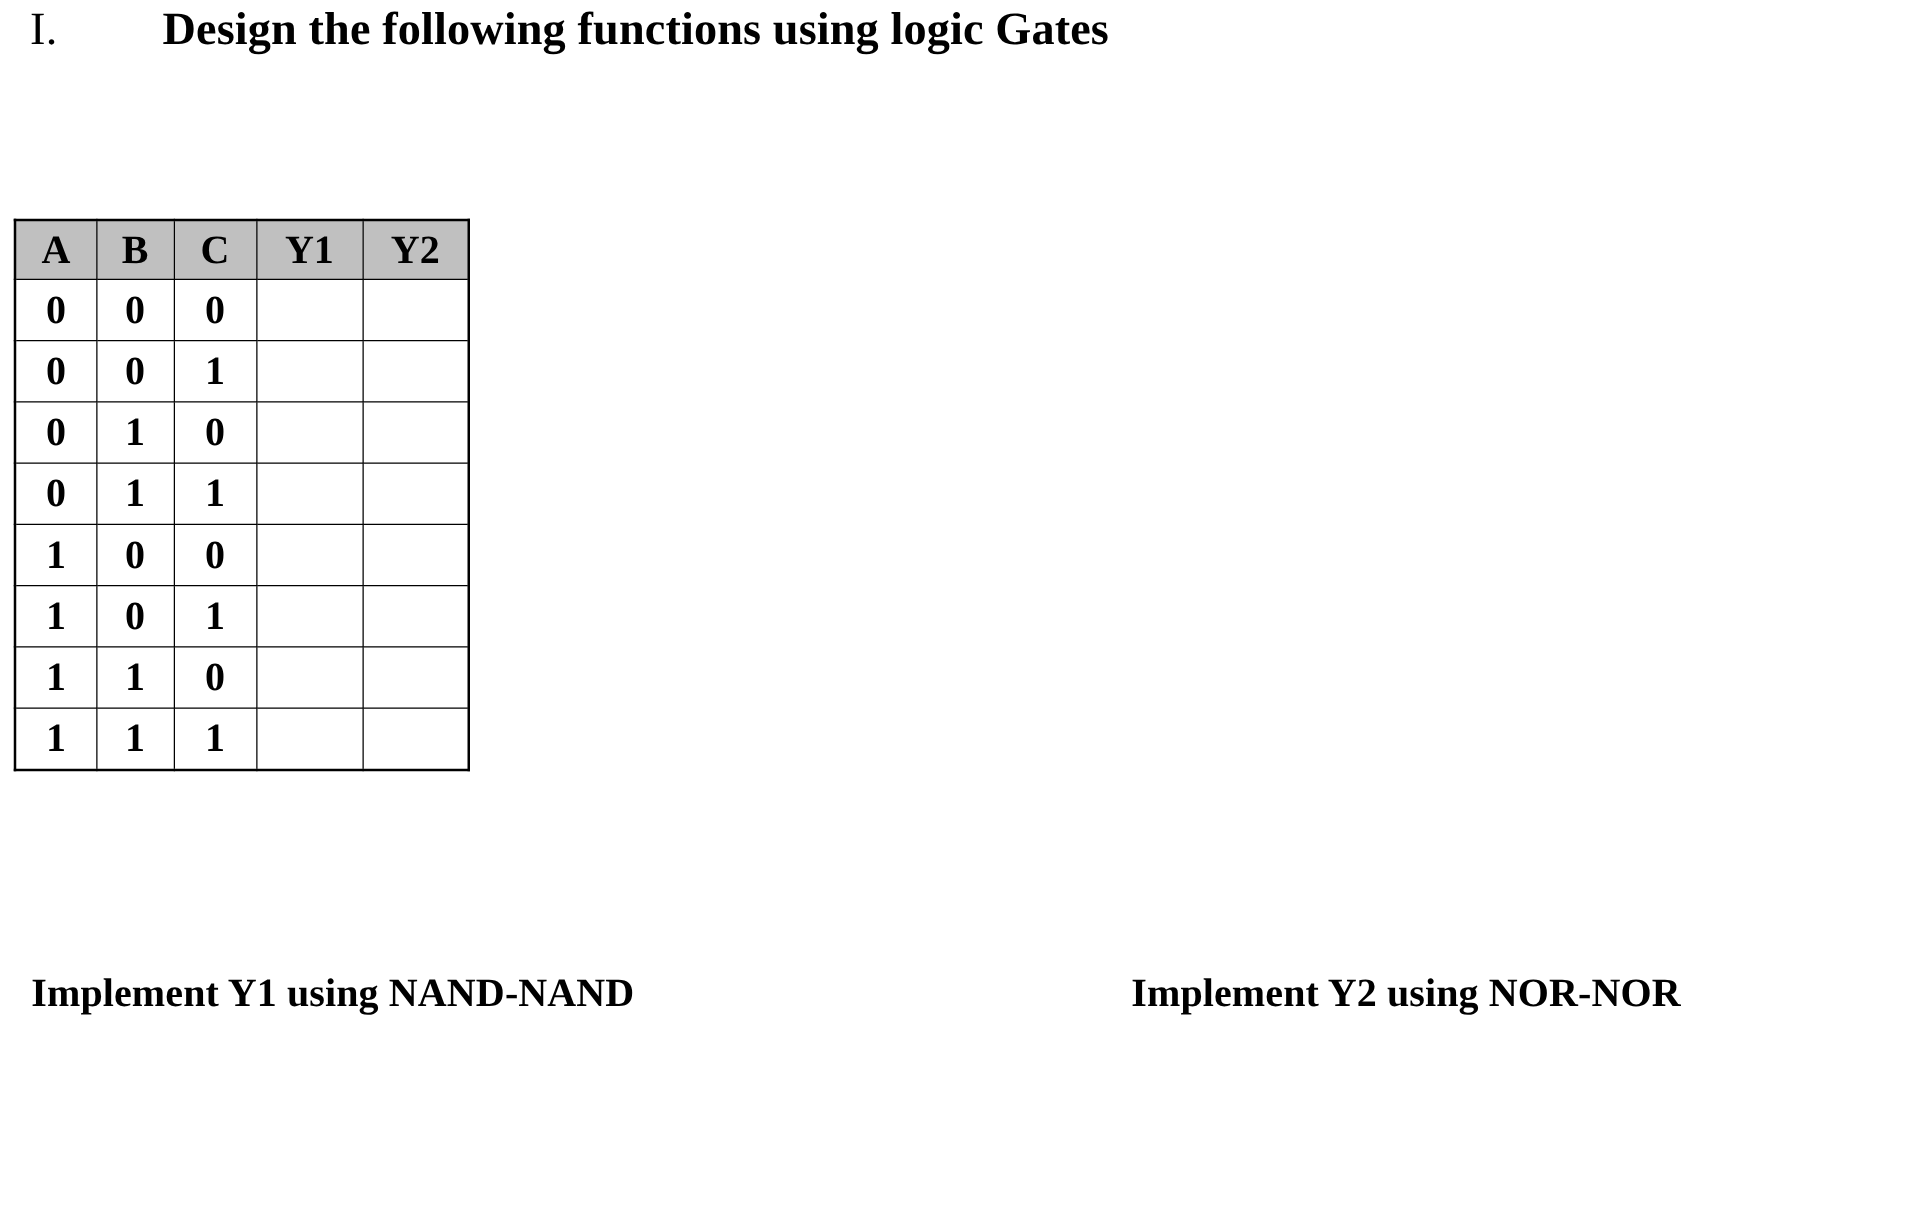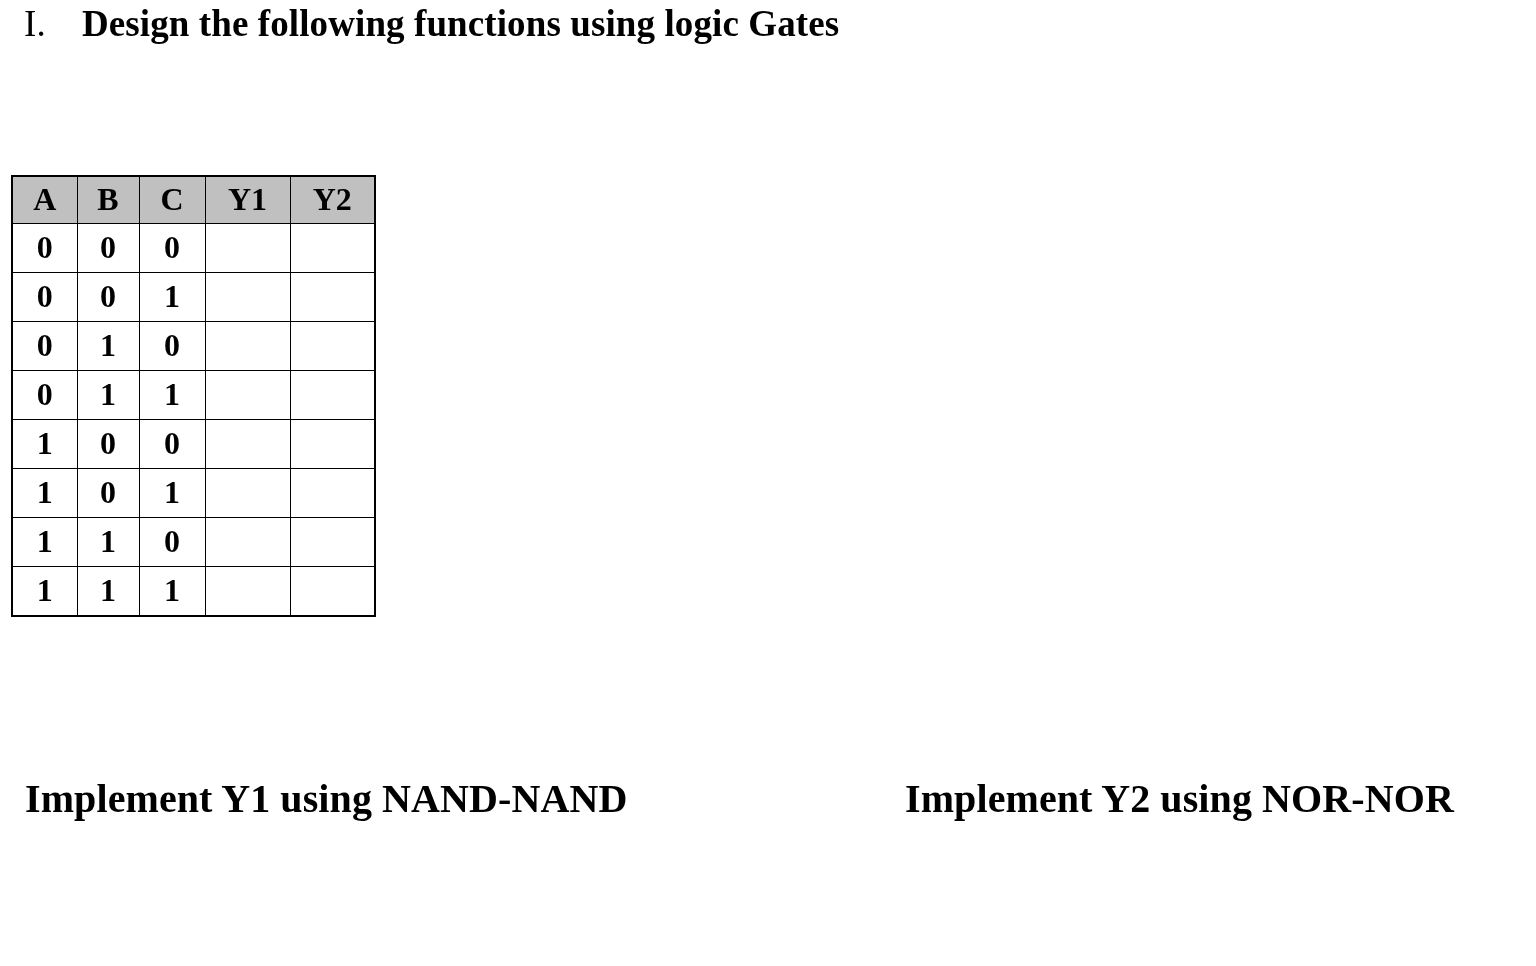--- a/index.html
+++ b/index.html
@@ -30,21 +30,21 @@
   .heading-numeral {
     font-size: 37px;
     font-weight: 400;
     line-height: 1.18;
     letter-spacing: 0.2px;
   }
   .heading-title {
     font-size: 37px;
     font-weight: 700;
     line-height: 1.18;
-    margin-left: 36px;
+    margin-left: 84px;
     letter-spacing: 0.1px;
   }
 
   
   .truth-table-wrap {
     position: absolute;
     left: 11px;
     top: 175px;
   }
   table.truth-table {
@@ -72,21 +72,21 @@
   col.col-b { width: 62px; }
   col.col-c { width: 66px; }
   col.col-y1 { width: 85px; }
   col.col-y2 { width: 85px; }
   td.empty-cell { font-size: 0; }
 
   
   .prompt {
     position: absolute;
     top: 777px;
-    font-size: 40px;
+    font-size: 32px;
     font-weight: 700;
     line-height: 1.1;
     white-space: nowrap;
     letter-spacing: 0.1px;
   }
   .prompt-y1 { left: 25px; }
   .prompt-y2 { left: 905px; }
 </style>
 </head>
 <body>

